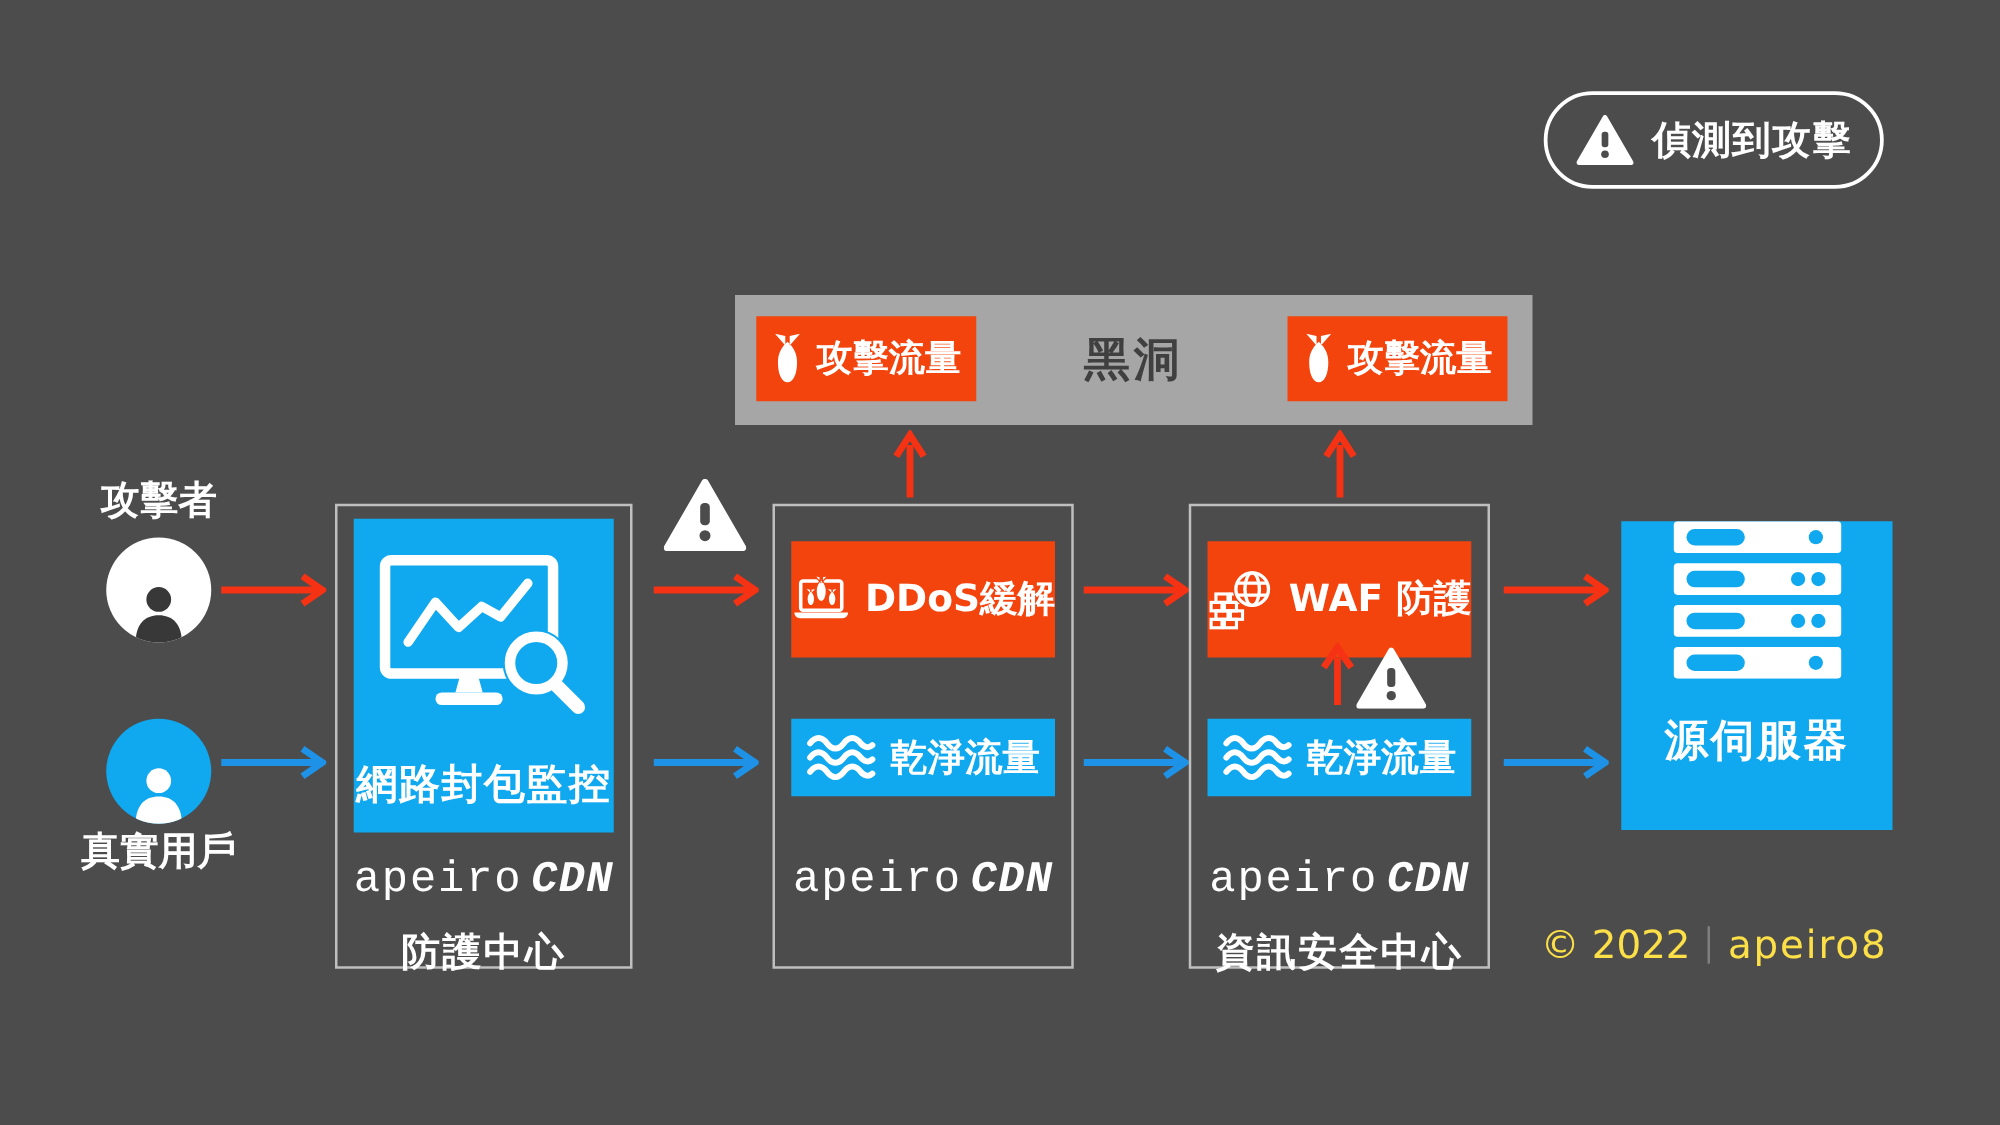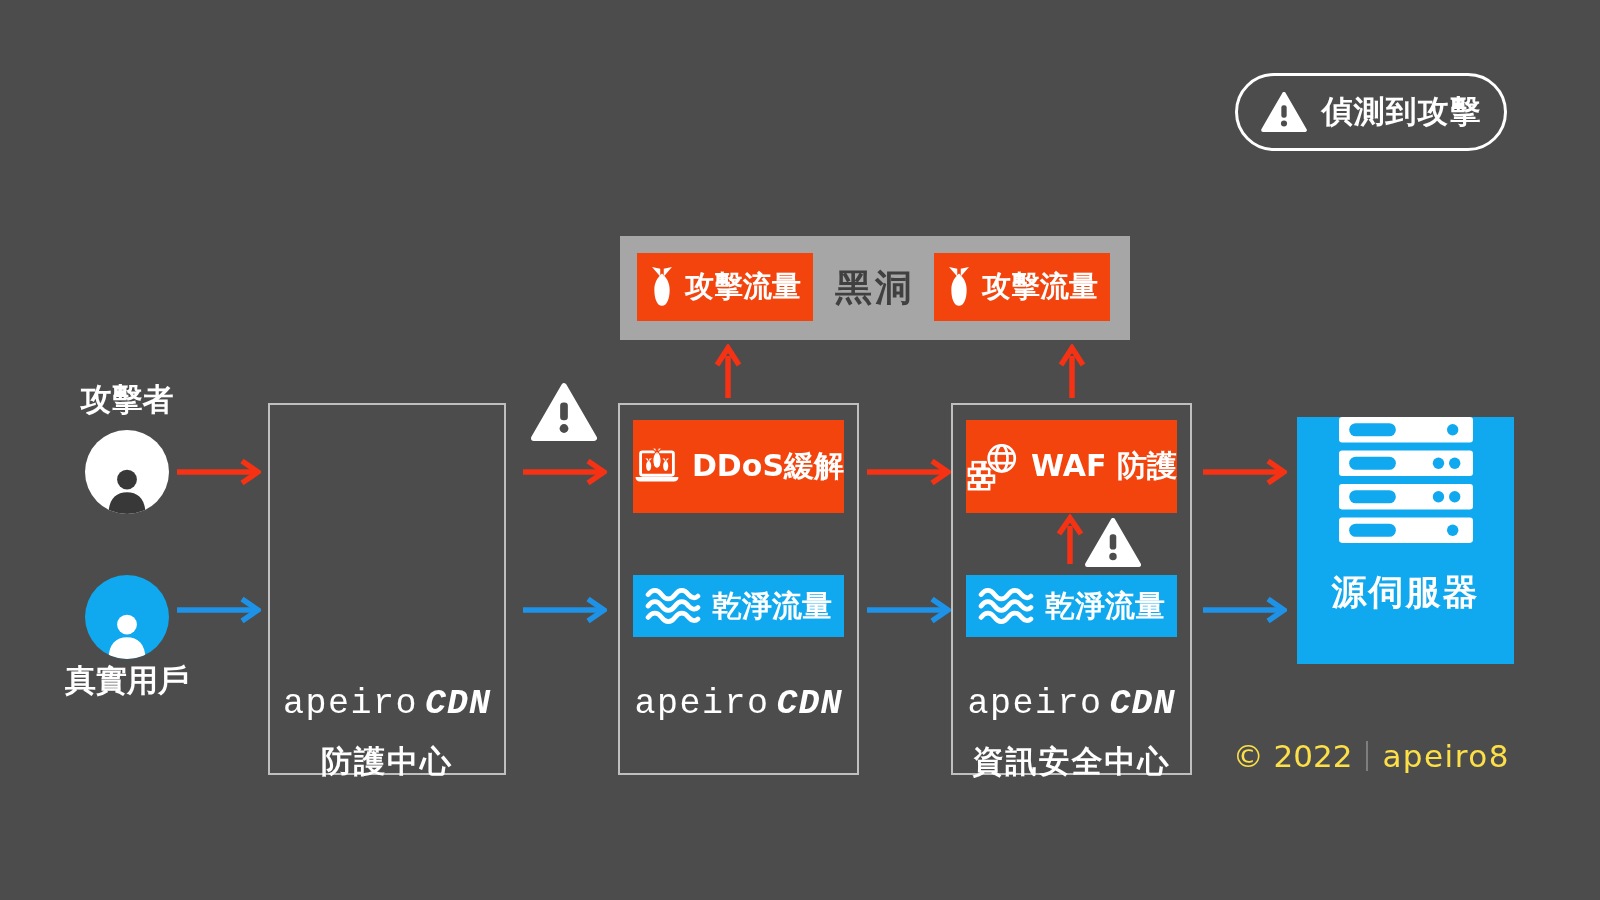--- a/index.html
+++ b/index.html
@@ -13,21 +13,21 @@
 
   
   .alert-badge{
     left:1235px;top:73px;width:272px;height:78px;box-sizing:border-box;
     border:3px solid #ffffff;border-radius:44px;
     display:flex;align-items:center;justify-content:center;gap:15px;
   }
   .alert-badge .label{font-size:31px;font-weight:700;letter-spacing:1px;}
 
   
-  .blackhole{left:620px;top:236px;width:510px;height:104px;background:#A6A6A6;}
+  .blackhole{left:588px;top:236px;width:638px;height:104px;background:#A6A6A6;}
   .bh-title{
     left:50%;top:50%;transform:translate(-50%,-50%);
     color:#404040;font-size:37px;font-weight:700;letter-spacing:3px;white-space:nowrap;
   }
   .chip{
     top:17px;width:176px;height:68px;background:#F4440E;
     display:flex;align-items:center;justify-content:center;gap:10px;
   }
   .chip .label{font-size:29px;font-weight:700;white-space:nowrap;}
   .chip-left{left:17px;}
@@ -48,21 +48,21 @@
   .bigbox{
     position:absolute;left:13px;top:10px;right:13px;height:251px;background:#10A8EE;
     display:flex;flex-direction:column;align-items:center;padding-top:28px;gap:24px;box-sizing:border-box;
   }
   .bigbox .label{font-size:33px;font-weight:700;letter-spacing:1px;white-space:nowrap;}
   .rowbox{
     position:absolute;left:13px;right:13px;height:93px;
     display:flex;align-items:center;justify-content:center;gap:11px;box-sizing:border-box;
   }
   .rowbox .label{font-size:30px;font-weight:700;white-space:nowrap;}
-  .rowbox.attack{top:15px;background:#F4440E;}
+  .rowbox.attack{top:28px;background:#F4440E;}
   .rowbox.clean{top:170px;height:62px;background:#10A8EE;}
   .brandline{
     position:absolute;left:0;right:0;top:280px;text-align:center;white-space:nowrap;
     font-size:35px;line-height:1.1;font-family:Liberation Mono, monospace;
   }
   .brand-a{font-weight:500;letter-spacing:1.5px;}
   .brand-b{font-weight:700;font-style:italic;margin-left:7px;letter-spacing:1px;}
   .caption{
     position:absolute;left:0;right:0;top:322px;text-align:center;
     font-size:31px;font-weight:700;letter-spacing:2px;white-space:nowrap;margin-top:14px;
@@ -157,20 +157,32 @@
       </g>
   </svg>
   <svg class="abs" style="left:176px;top:596px" width="85" height="28" viewBox="0 0 85 28">
     <g stroke="#1D92E6" stroke-width="5.5" fill="none">
         <line x1="1" y1="14" x2="79" y2="14"></line>
         <polyline points="66,3 82,14 66,25"></polyline>
       </g>
   </svg>
 
   <div class="abs col col-1">
+    <div class="bigbox">
+      <svg width="168" height="138" viewBox="0 0 100 82">
+        <rect x="3" y="3" width="80" height="54" rx="3" fill="none" stroke="#fff" stroke-width="5"></rect>
+        <polyline points="14,42 27,23 38,35 49,25 58,30 71,14" fill="none" stroke="#fff" stroke-width="4.5" stroke-linecap="round" stroke-linejoin="round"></polyline>
+        <path d="M39 57 L36.5 66 L49.5 66 L47 57 Z" fill="#fff"></path>
+        <rect x="27" y="66" width="32" height="6" rx="3" fill="#fff"></rect>
+        <circle cx="75" cy="52" r="16" fill="#10A8EE"></circle>
+        <circle cx="75" cy="52" r="12.5" fill="none" stroke="#fff" stroke-width="5"></circle>
+        <line x1="84" y1="62" x2="95" y2="73" stroke="#fff" stroke-width="6.5" stroke-linecap="round"></line>
+      </svg>
+      <span class="label">網路封包監控</span>
+    </div>
     <div class="brandline">
       <span class="brand-a">apeiro</span><span class="brand-b">CDN</span>
     </div>
     <div class="caption">防護中心</div>
   </div>
 
   <svg class="abs" style="left:531px;top:383px" width="66" height="58" viewBox="0 0 48 42">
       <use href="#warnT"></use>
     </svg>
   <svg class="abs" style="left:522px;top:458px" width="85" height="28" viewBox="0 0 85 28">

